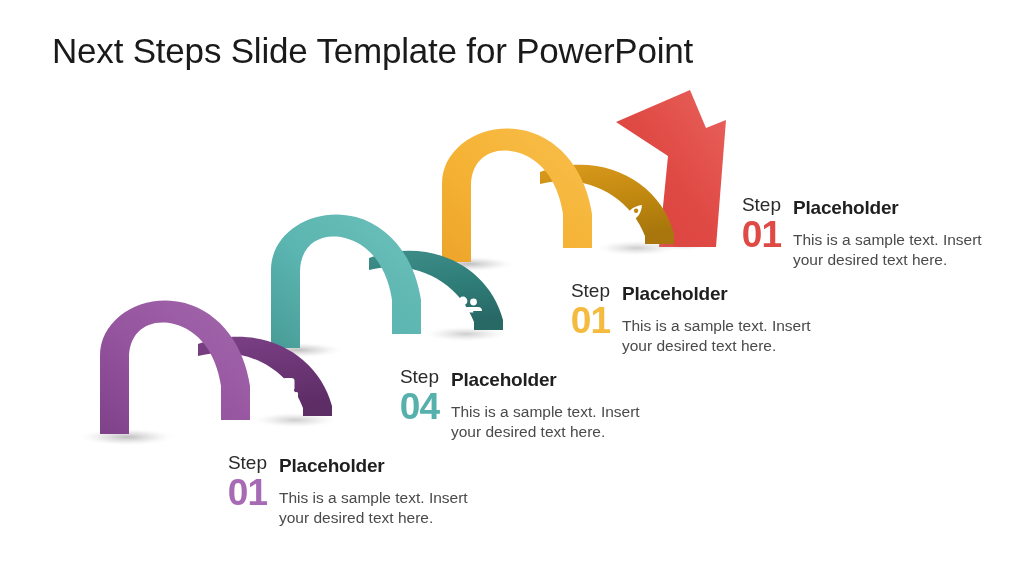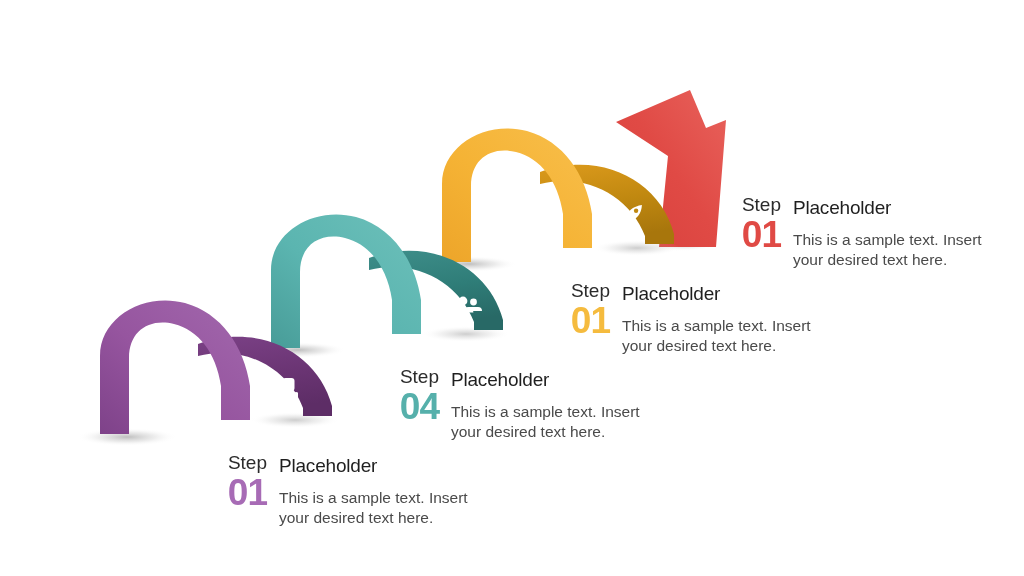--- a/index.html
+++ b/index.html
@@ -61,21 +61,21 @@
     line-height: 36px;
     font-weight: 700;
     letter-spacing: -1px;
     margin-top: 1px;
   }
   .step-right {
     padding-top: 2px;
   }
   .step-head {
     font-size: 19px;
-    font-weight: 400;
+    font-weight: 700;
     color: #1f1f1f;
     line-height: 23px;
     letter-spacing: -0.2px;
   }
   .step-body {
     font-size: 15.5px;
     font-weight: 400;
     color: #4a4a4a;
     line-height: 20px;
     margin-top: 11px;
@@ -91,20 +91,21 @@
   .num-1 { color: #a76bb5; }
   .num-2 { color: #56b0ab; }
   .num-3 { color: #f5bb3e; }
   .num-4 { color: #e04a45; }
 </style>
 </head>
 <body>
 
 <div id="slide">
 
+  <div id="slide-title">Next Steps Slide Template for PowerPoint</div>
 
   <svg id="arch-stage" viewBox="0 0 1024 576">
     <defs>
 
       <linearGradient id="gPurpleL" x1="0" y1="1" x2="1" y2="0">
         <stop offset="0%" stop-color="#7e4289"></stop>
         <stop offset="45%" stop-color="#96559f"></stop>
         <stop offset="100%" stop-color="#a268ad"></stop>
       </linearGradient>
       <linearGradient id="gTealL" x1="0" y1="1" x2="1" y2="0">

